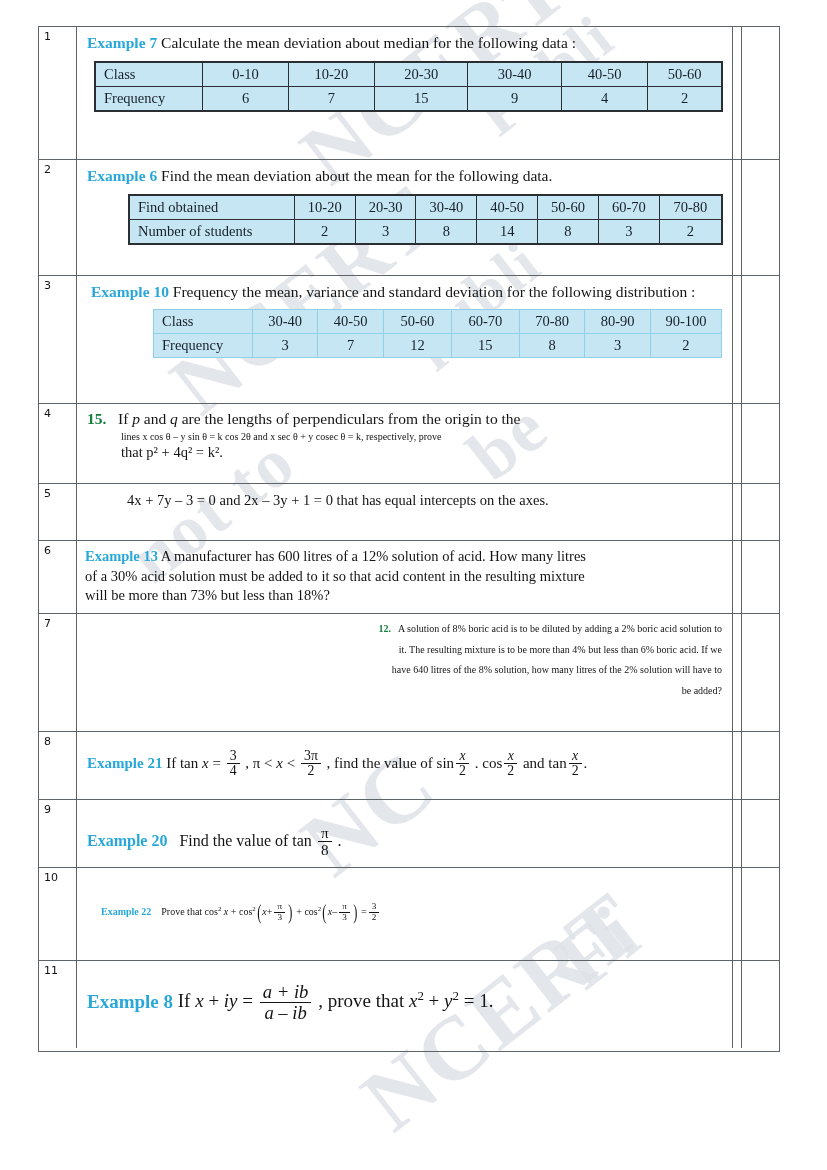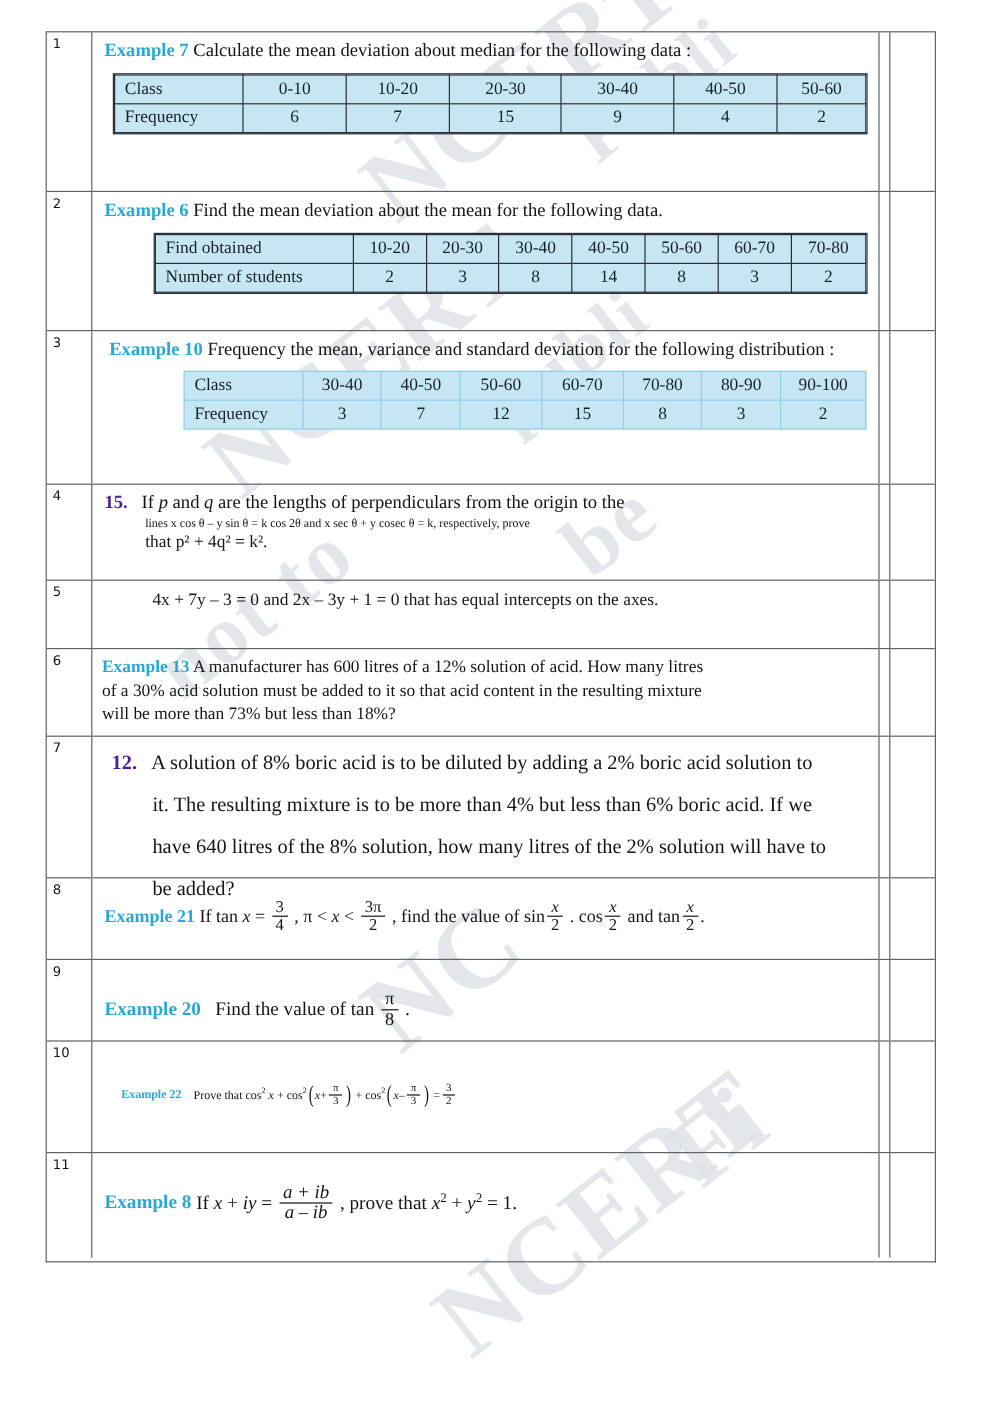--- a/index.html
+++ b/index.html
@@ -76,21 +76,21 @@
     box-sizing:border-box;
   }
 
   
   .ex{
     color:#29a8d8;
     font-weight:bold;
     margin-top:36px;
   }
   .qn{
-    color:#4c1d95;
+    color:#15803d;
     font-weight:bold;
   }
   .body-txt{
     color:#141414;
     font-size:15.5px;
     line-height:1.35;
   }
   i.v{ font-style:italic; }
 
   
@@ -296,21 +296,21 @@
       </div>
       <div>of a 30% acid solution must be added to it so that acid content in the resulting mixture</div>
       <div>will be more than 73% but less than 18%?</div>
     </div>
     <div class="tail2"></div>
     <div class="tail"></div>
   </div>
 
   <div class="row" style="height:118px;">
     <div class="rownum">7</div>
-    <div class="cell body-txt loose" style="padding-top:5px;padding-left:16px;font-size:17px;">
+    <div class="cell body-txt loose" style="padding-top:5px;padding-left:16px;font-size:10px;text-align:right;">
       <div class="ind">
         <span class="qn">12.</span>&nbsp;&nbsp;
         <span>A solution of 8% boric acid is to be diluted by adding a 2% boric acid solution to</span>
       </div>
       <div class="ind2">it. The resulting mixture is to be more than 4% but less than 6% boric acid. If we</div>
       <div class="ind2">have 640 litres of the 8% solution, how many litres of the 2% solution will have to</div>
       <div class="ind2">be added?</div>
     </div>
     <div class="tail2"></div>
     <div class="tail"></div>
@@ -364,21 +364,21 @@
         <span>=</span><span class="frac"><span class="num">3</span><span class="den">2</span></span>
       </div>
     </div>
     <div class="tail2"></div>
     <div class="tail"></div>
   </div>
 
   <div class="row" style="height:88px;">
     <div class="rownum">11</div>
     <div class="cell body-txt" style="display:flex;align-items:center;padding-left:10px;">
-      <div style="white-space:nowrap;font-size:16px;">
+      <div style="white-space:nowrap;font-size:19px;">
         <span class="ex">Example 8</span>
         <span>If</span>
         <i class="v">x</i>
         <span>+</span>
         <i class="v">iy</i>
         <span>=</span>
         <span class="frac" style="font-style:italic;font-size:.98em;"><span class="num">a + ib</span><span class="den">a – ib</span></span>
         <span>, prove that</span>
         <i class="v">x</i><sup class="sm">2</sup>
         <span>+</span>

